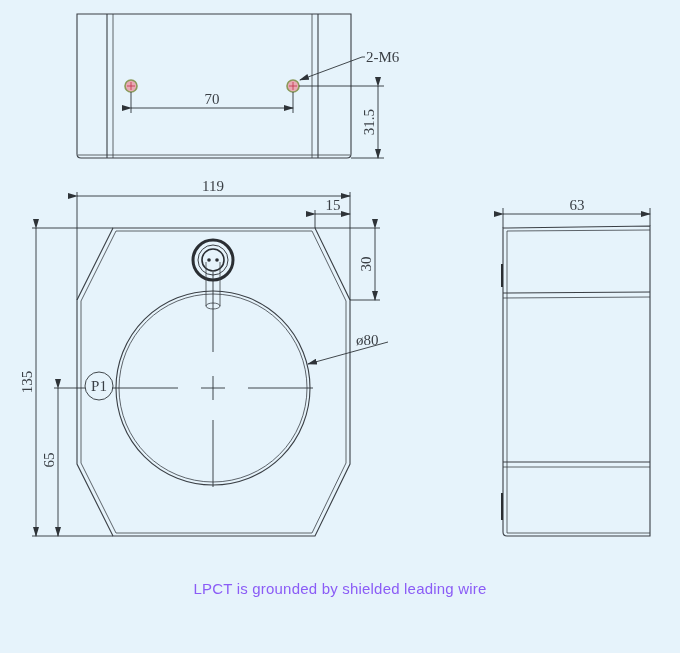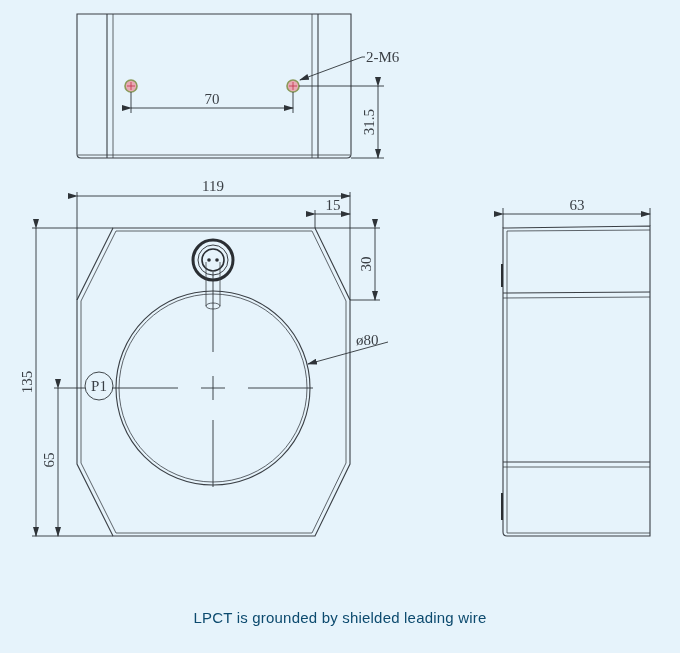--- a/index.html
+++ b/index.html
@@ -15,25 +15,25 @@
     .lnt { stroke: #3a3f45; stroke-width: 0.8; fill: none; }
     .dim { stroke: #2e3338; stroke-width: 0.9; fill: none; }
     .dimtxt {
       font-family: "Liberation Serif", serif;
       font-size: 15px;
       fill: #3a3f45;
     }
     .caption {
       position: absolute;
       left: 0; width: 680px;
-      top: 609px;
+      top: 580px;
       text-align: center;
       font-family: "Liberation Sans", sans-serif;
       font-size: 15px;
-      color: #0c4a6e;
+      color: #8b5cf6;
       letter-spacing: 0.2px;
     }
   </style>
 </head>
 <body>
 
 <svg id="drawing" width="680" height="653" viewBox="0 0 680 653" xmlns="http://www.w3.org/2000/svg">
   <defs>
     <marker id="ah" markerWidth="10" markerHeight="6" refX="9" refY="3" orient="auto" markerUnits="userSpaceOnUse">
       <path d="M0,0 L10,3 L0,6 Z" fill="#2e3338"></path>

